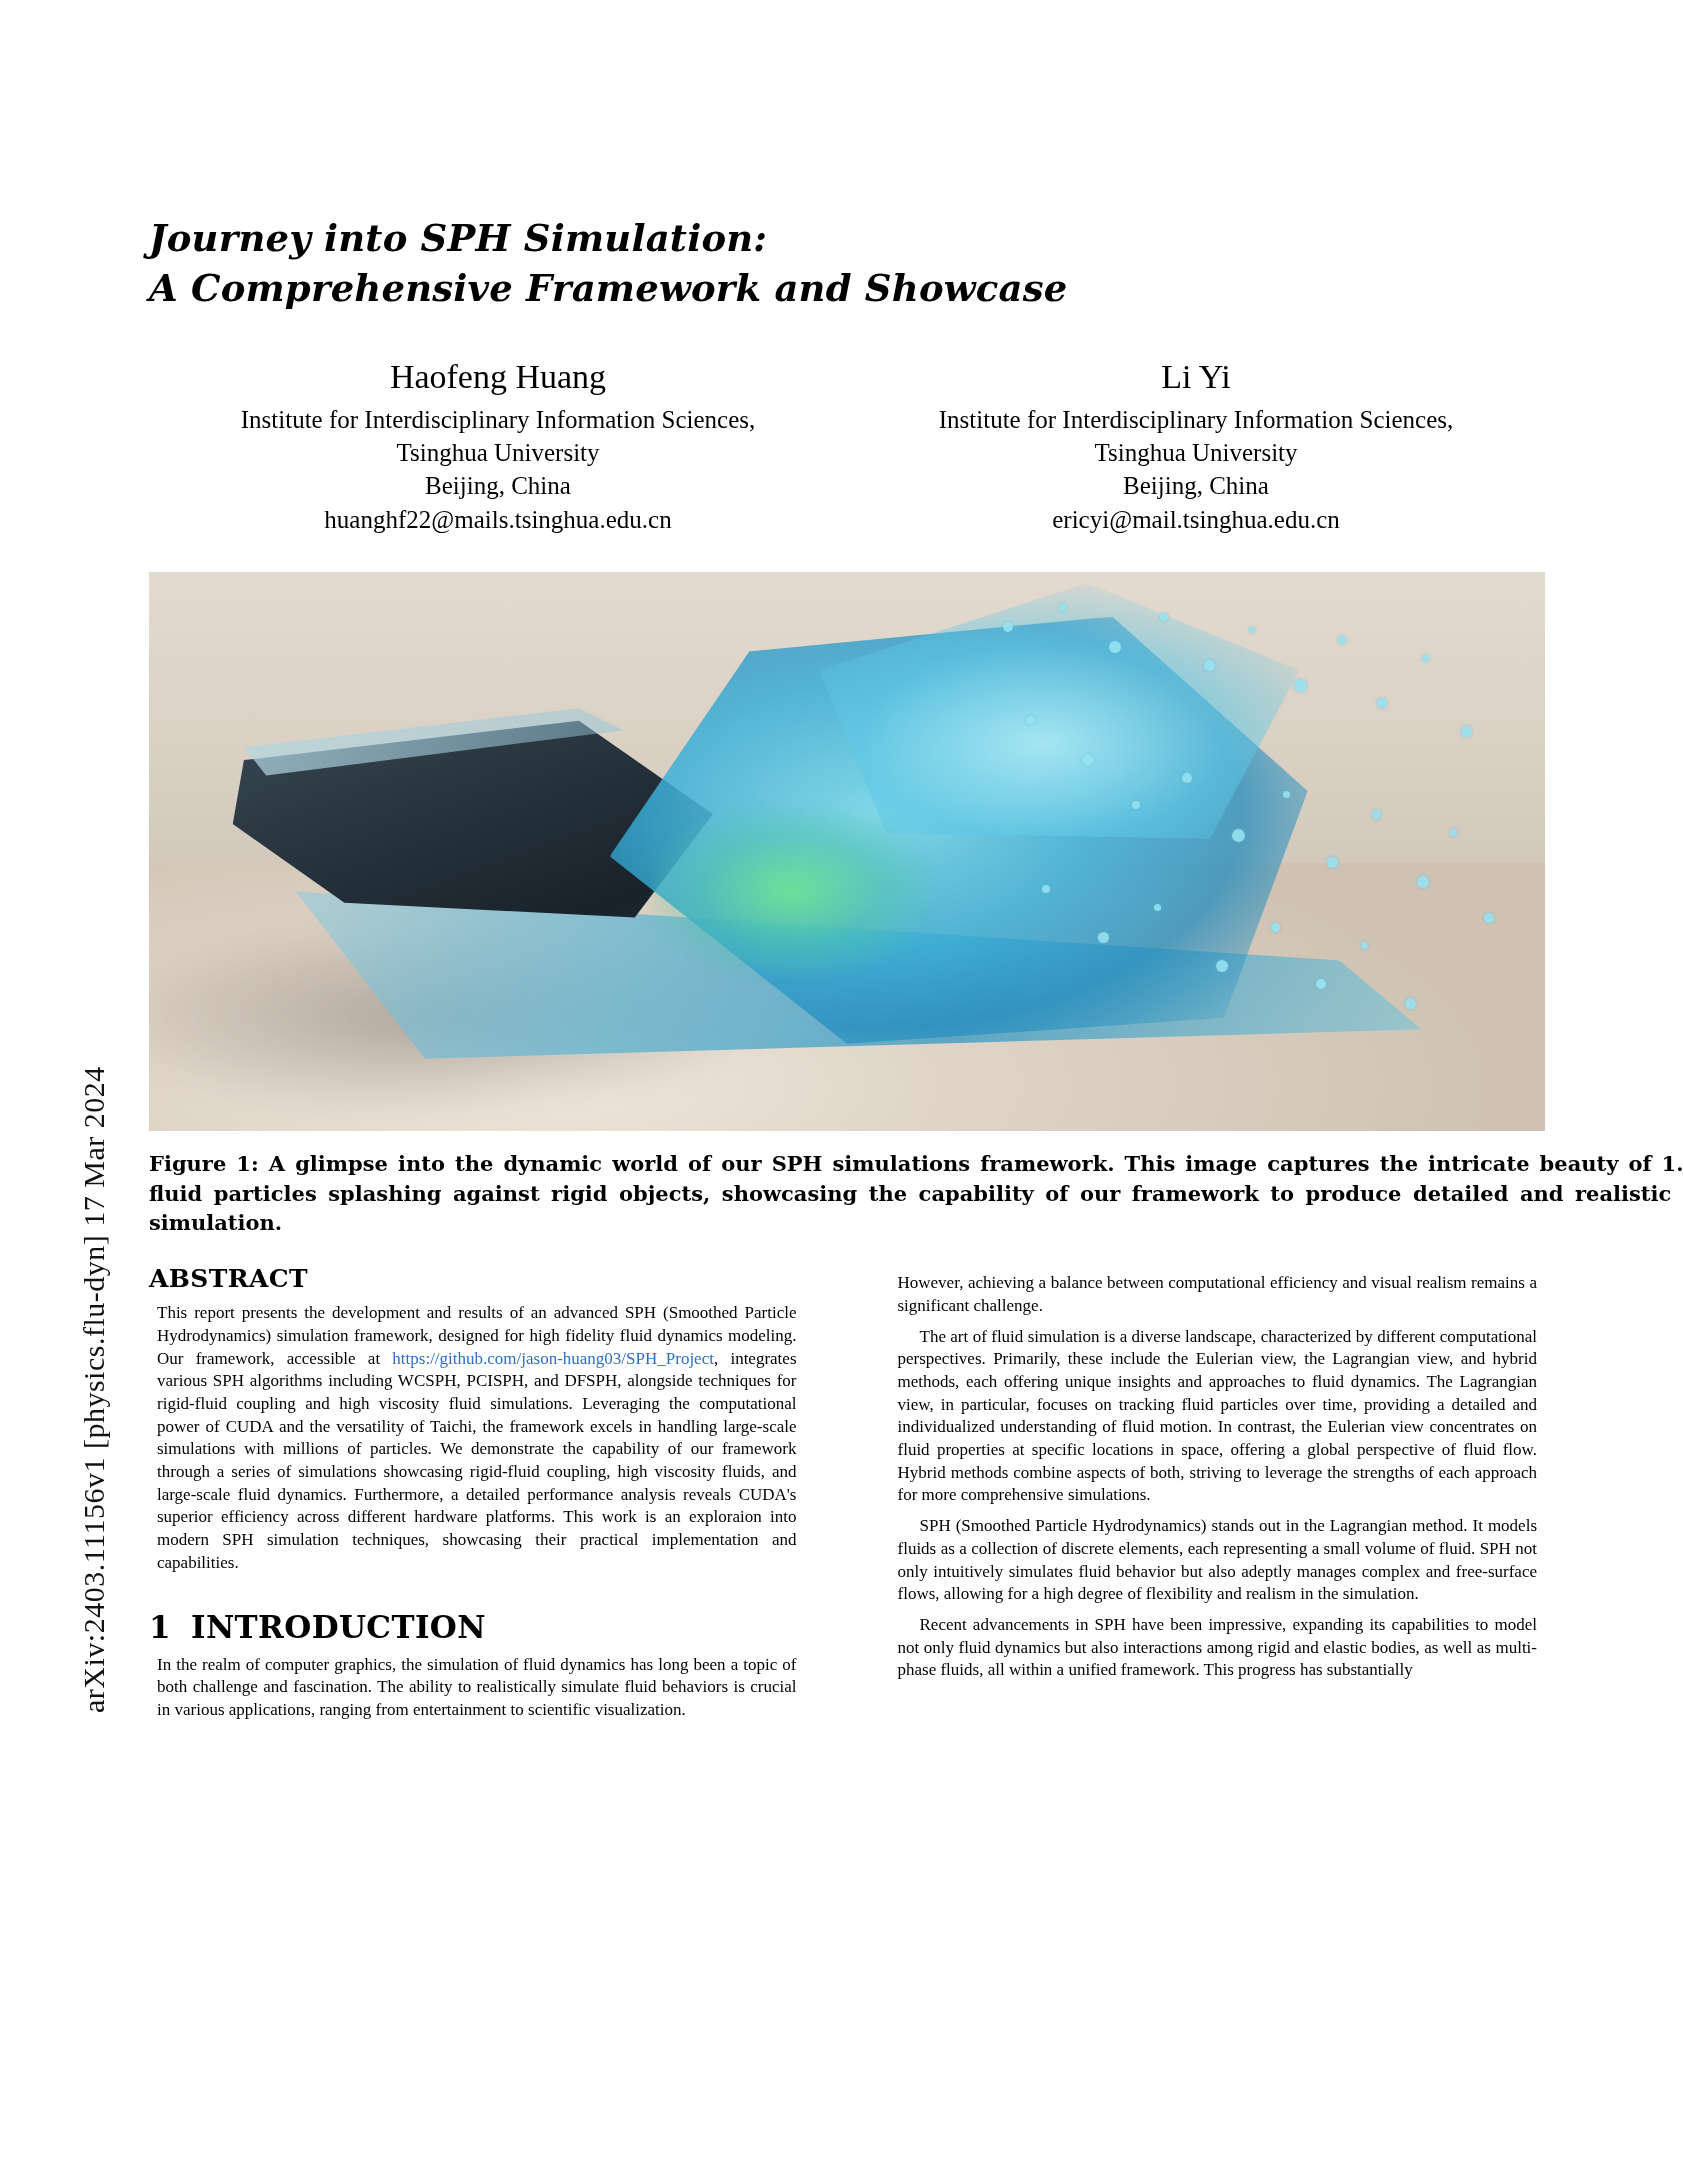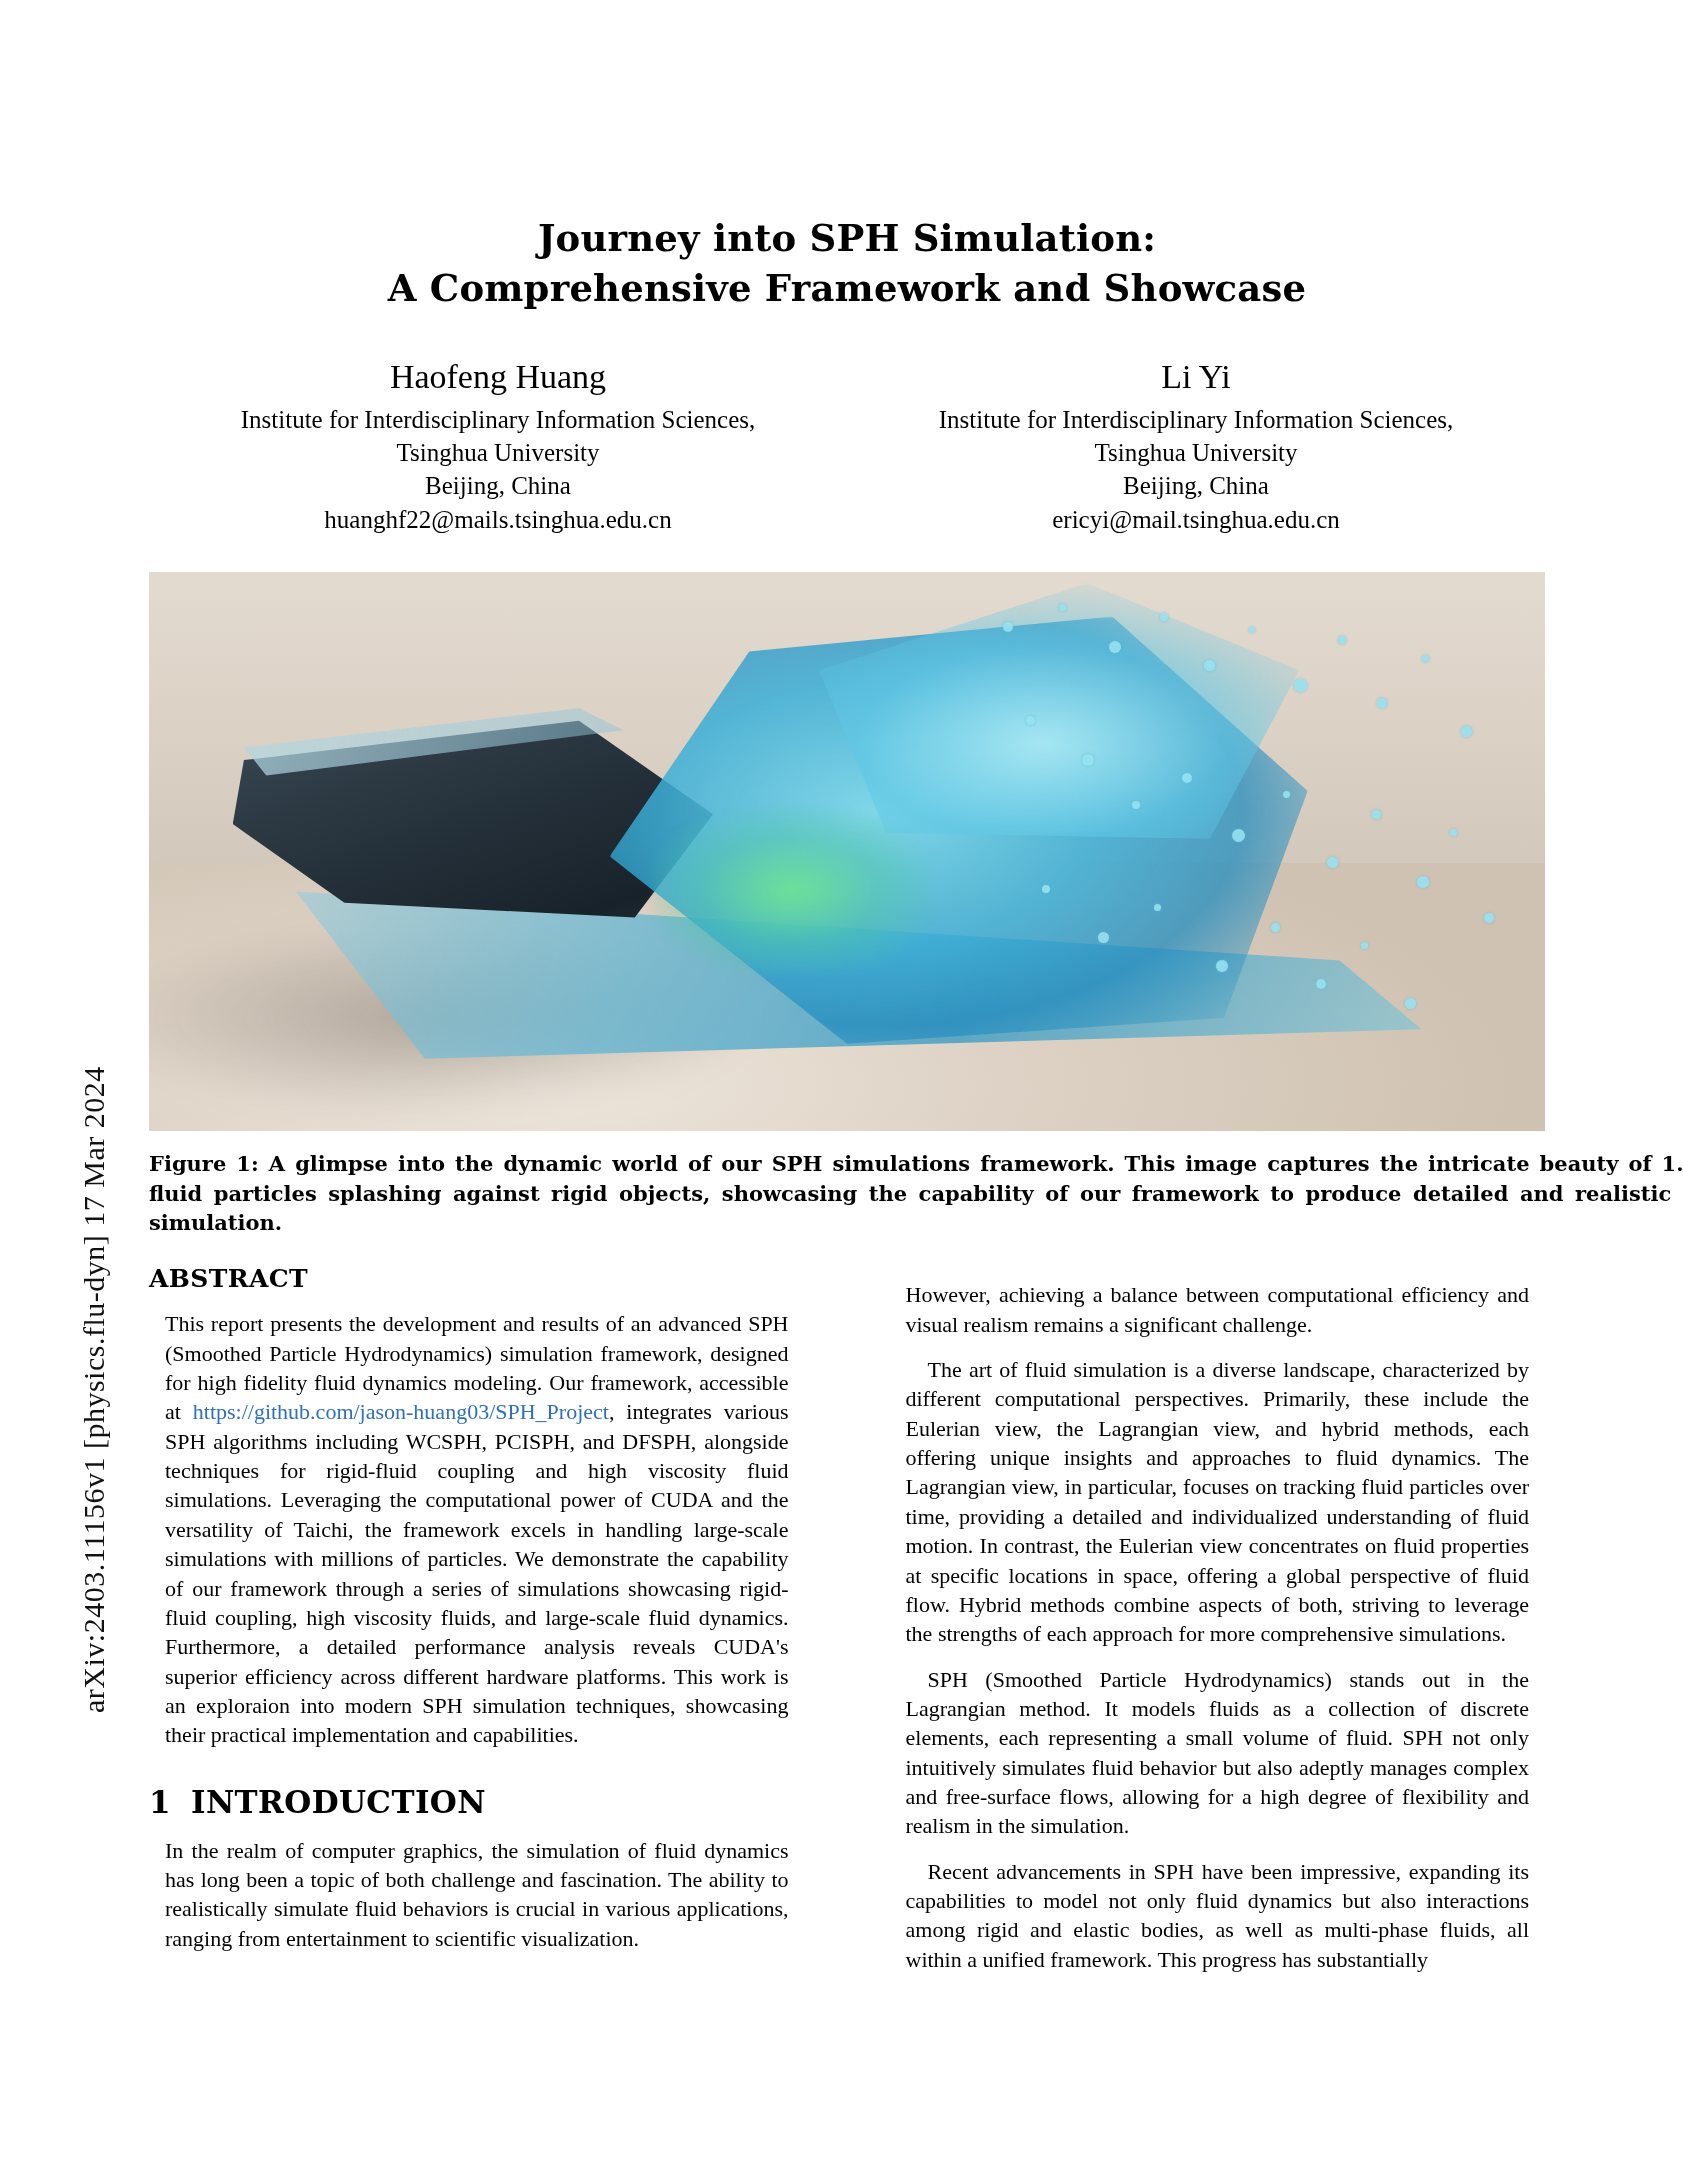--- a/index.html
+++ b/index.html
@@ -40,21 +40,21 @@
   .page {
     position: absolute;
     left: 149px;
     top: 0px;
     width: 1396px;
     height: 2178px;
   }
 
   .title-block {
     margin-top: 213px;
-    text-align: center;
+    font-style: italic;
   }
   .title-line {
     font-family: "DejaVu Serif", serif;
     font-weight: bold;
     font-size: 37px;
     line-height: 1.36;
     letter-spacing: 0.2px;
     color: #000;
   }
 
@@ -165,22 +165,22 @@
   }
   .sec-head-num {
     font-family: "DejaVu Serif", serif;
     font-weight: bold;
     font-size: 31px;
     letter-spacing: 0.4px;
     margin: 34px 0 9px 0;
   }
   .sec-head-num .num { margin-right: 20px; }
   p.body {
-    margin: 16px;
-    font-size: 22px;
+    margin: 8px;
+    font-size: 17px;
     line-height: 1.335;
     text-align: justify;
     text-justify: inter-word;
     hyphens: auto;
   }
   p.body + p.body { text-indent: 22px; }
   a.link { color: #2f6fbf; text-decoration: none; }
 </style>
 </head>
 <body>

